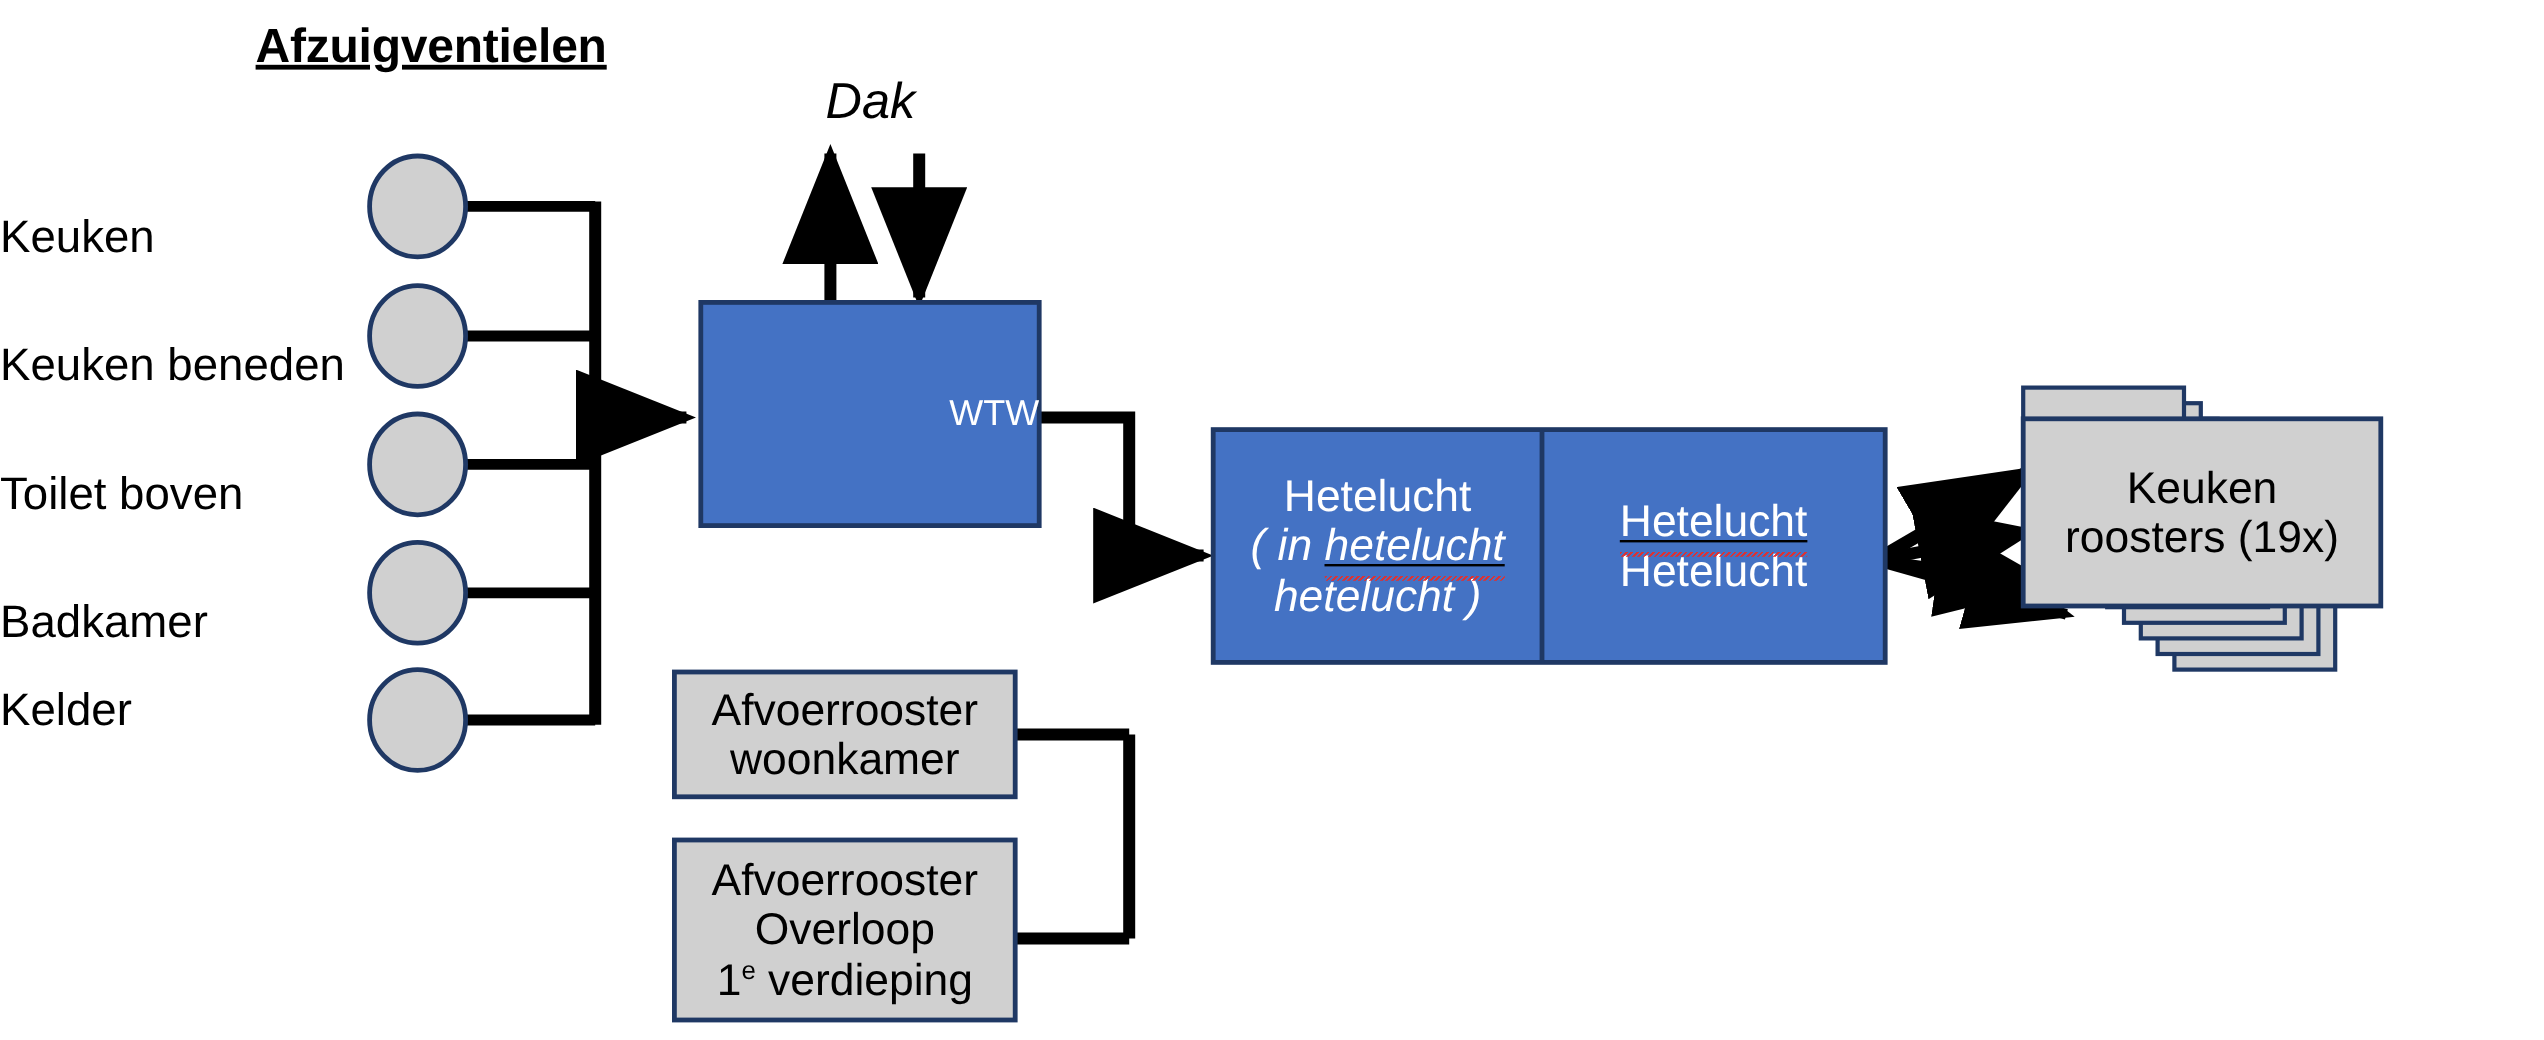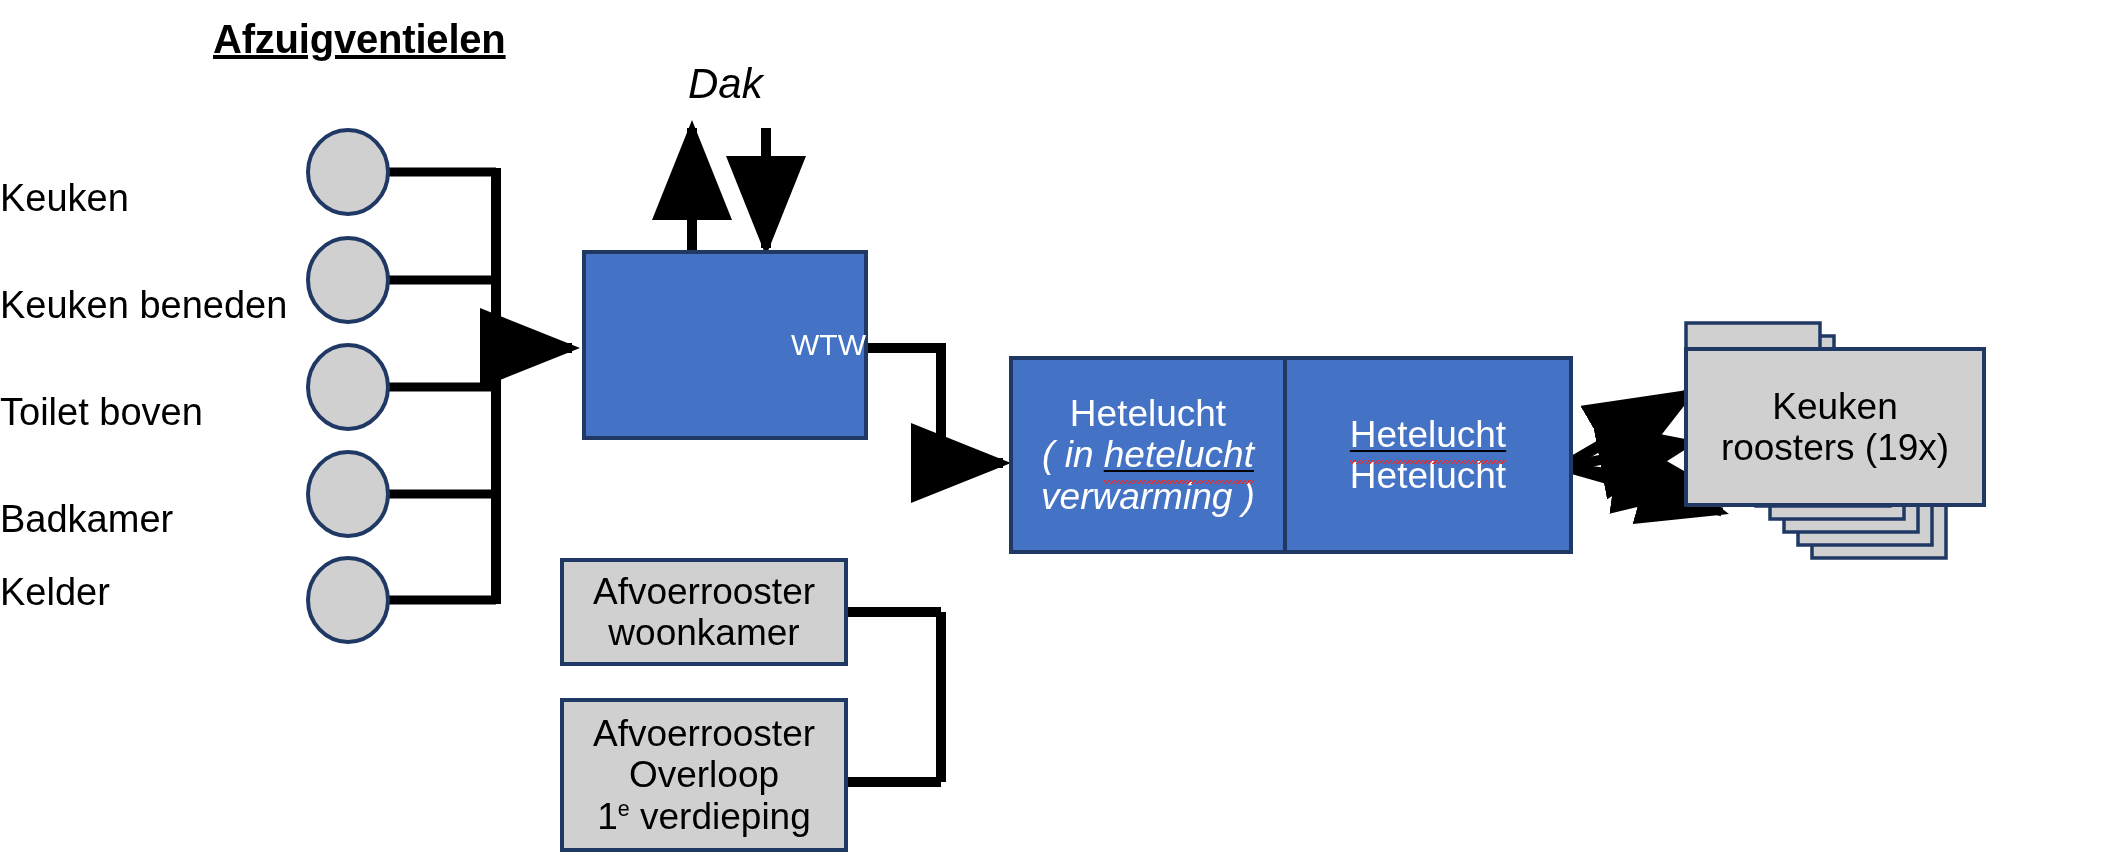--- a/index.html
+++ b/index.html
@@ -171,21 +171,21 @@
   <div class="lbl room-label" style="left:0px; top:472px; width:292px;">Badkamer</div>
   <div class="lbl room-label" style="left:0px; top:545px; width:292px;">Kelder</div>
 
   <div class="boxtext boxtext-white t38" style="left:584px; top:252px; width:282px; height:186px;">
     <span>WTW</span>
   </div>
 
   <div class="boxtext boxtext-white t37" style="left:1011px; top:358px; width:274px; height:194px;">
     <span>Hetelucht</span>
     <span class="ital"><span>( in </span><span class="squiggle">hetelucht</span></span>
-    <span class="ital">verwarming )</span>
+    <span class="ital">hetelucht )</span>
   </div>
 
   <div class="boxtext boxtext-white t37" style="left:1285px; top:358px; width:286px; height:194px;">
     <span class="squiggle">Hetelucht</span>
     <span>Hetelucht</span>
   </div>
 
   <div class="boxtext boxtext-black t37" style="left:1686px; top:349px; width:298px; height:156px;">
     <span>Keuken</span>
     <span>roosters (19x)</span>

